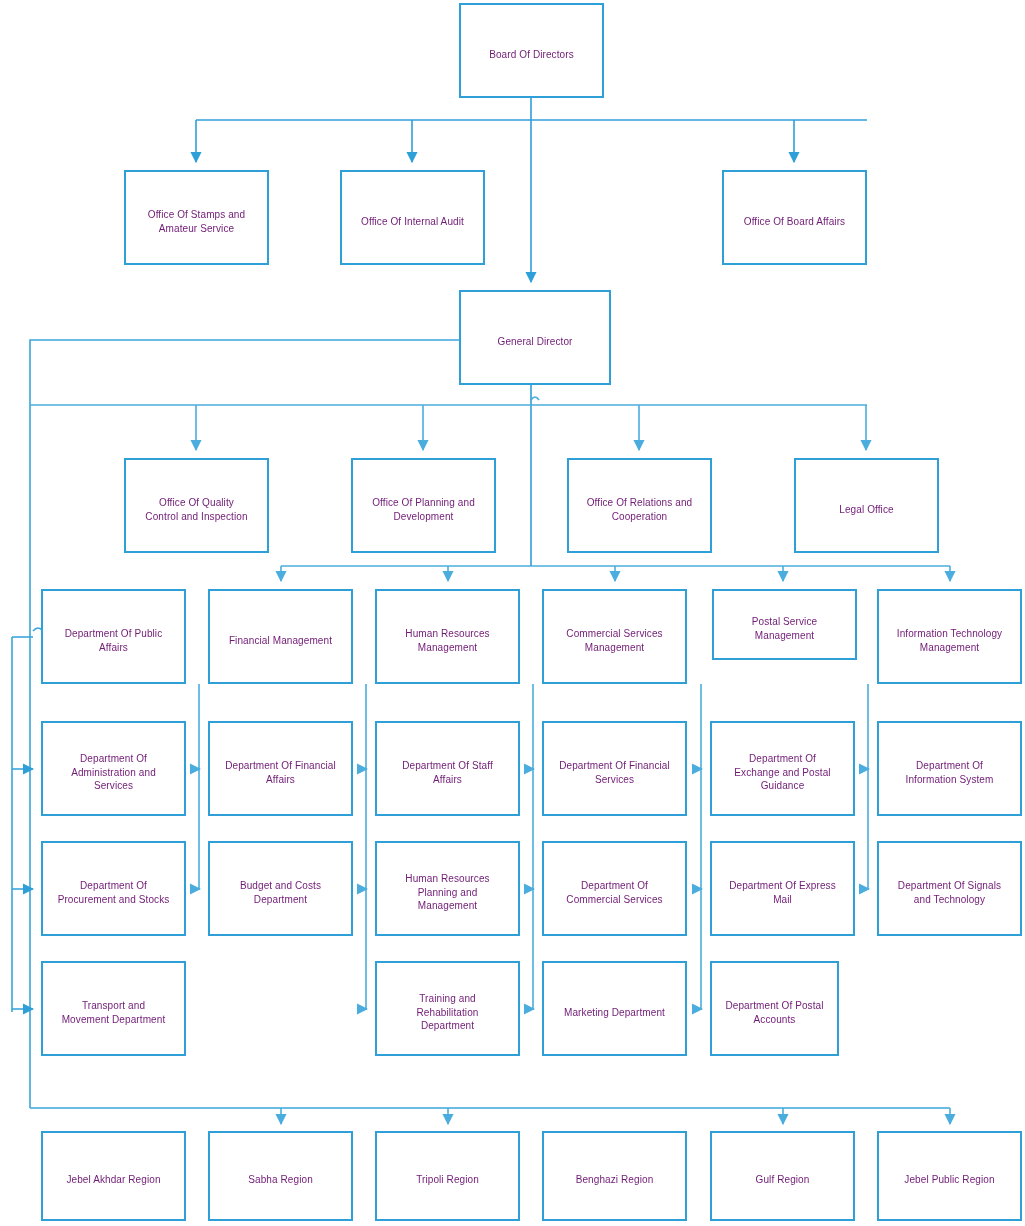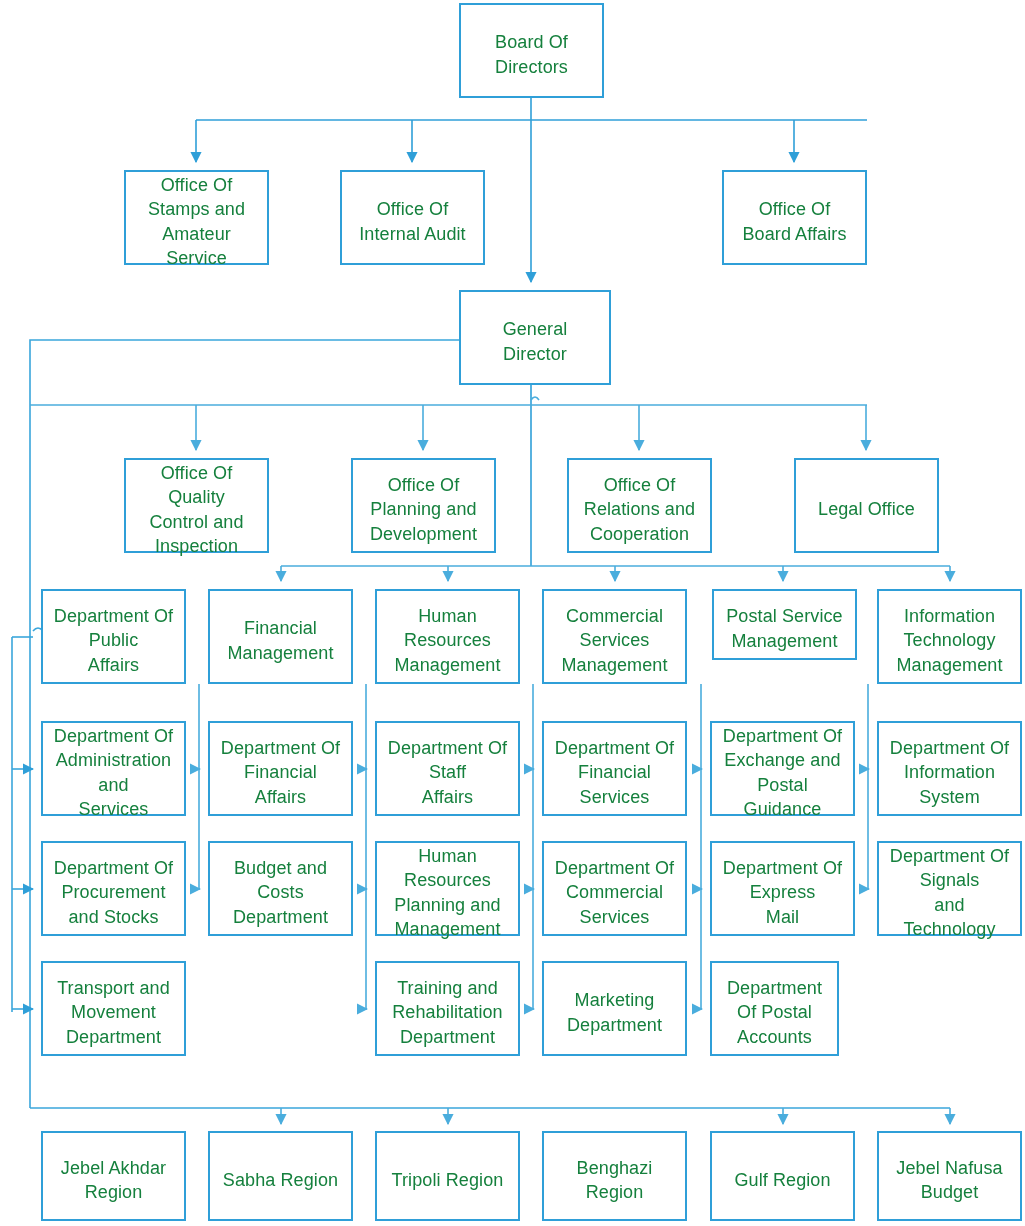--- a/index.html
+++ b/index.html
@@ -32,22 +32,22 @@
     background: #ffffff;
     border: 2px solid #2f9fd8;
     display: flex;
     align-items: center;
     justify-content: center;
     text-align: center;
     z-index: 5;
   }
   .node-label {
     display: block;
-    color: #15803d;
-    font-size: 18px;
+    color: #701a75;
+    font-size: 10px;
     line-height: 1.35;
     letter-spacing: 0.1px;
     padding: 0 8px;
     white-space: pre-line;
     margin-top: 8px;
   }
 </style>
 </head>
 <body>
 
@@ -263,17 +263,17 @@
       <div class="node" style="left: 375px; top: 1131px; width: 145px; height: 90px;">
         <span class="node-label">Tripoli Region</span>
       </div>
       <div class="node" style="left: 542px; top: 1131px; width: 145px; height: 90px;">
         <span class="node-label">Benghazi Region</span>
       </div>
       <div class="node" style="left: 710px; top: 1131px; width: 145px; height: 90px;">
         <span class="node-label">Gulf Region</span>
       </div>
       <div class="node" style="left: 877px; top: 1131px; width: 145px; height: 90px;">
-        <span class="node-label">Jebel Nafusa Budget</span>
+        <span class="node-label">Jebel Public Region</span>
       </div>
     </div>
 
 </div>
 
 </body></html>

